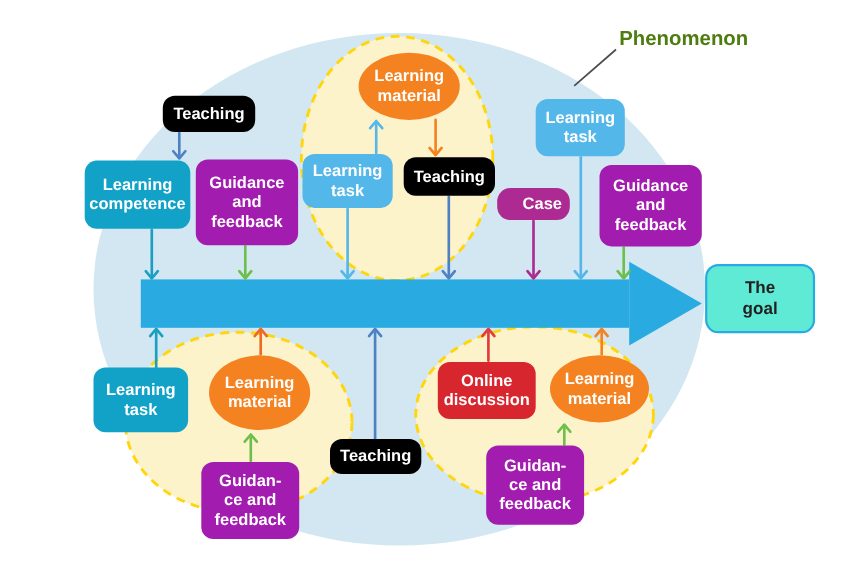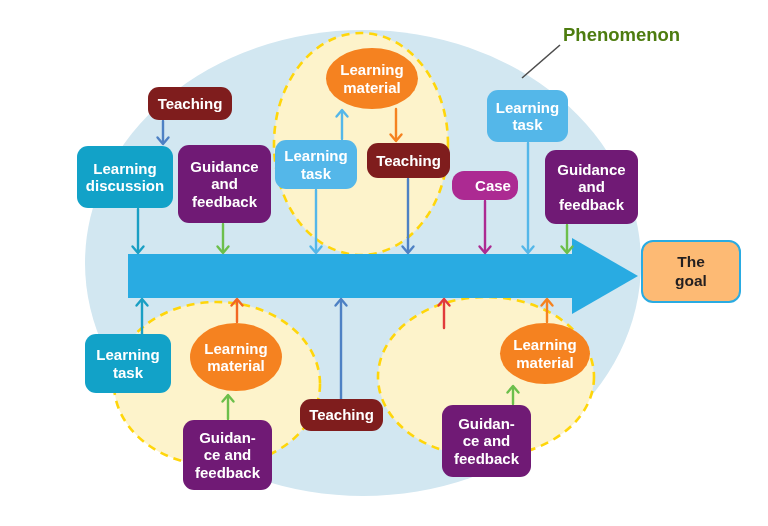--- a/index.html
+++ b/index.html
@@ -10,27 +10,27 @@
   #shapes{position:absolute;left:0;top:0;}
   .node{
     position:absolute;display:flex;flex-direction:column;justify-content:center;align-items:center;
     color:#ffffff;font-weight:bold;font-size:15px;line-height:1.16;text-align:center;
     border-radius:11px;box-sizing:border-box;
   }
   .node .ln{display:block;}
   .ellipse{border-radius:50%;}
   .teal{background:#12a2c8;}
   .lblue{background:#54b7e9;}
-  .mblue{background:#7f1d1d;text-align:center;}
-  .green{background:#701a75;}
+  .mblue{background:#000000;text-align:center;}
+  .green{background:#a21caf;}
   .orange{background:#f58220;}
   .red{background:#d8262e;}
   .purple{background:#ac2a92;padding-left:16px;}
   .white-box{
-    background:#fdba74;border:2.5px solid #29abe2;border-radius:12px;
+    background:#5eead4;border:2.5px solid #29abe2;border-radius:12px;
     color:#231f20;font-size:16px;line-height:1.2;
   }
   .band-label{
     position:absolute;left:128px;top:254px;width:444px;height:44px;
     display:flex;align-items:center;justify-content:center;
     color:#ffffff;font-size:18px;font-weight:bold;letter-spacing:.3px;
   }
   .phenomenon{
     position:absolute;left:563px;top:24px;width:150px;
     color:#4d7c0f;font-size:18.5px;font-weight:600;
@@ -132,21 +132,21 @@
 
 
   <div class="phenomenon">Phenomenon</div>
 
   <div class="node mblue" style="left:148px;top:87px;width:84px;height:33px">
     <span class="ln">Teaching</span>
   </div>
 
   <div class="node teal" style="left:77px;top:146px;width:96px;height:62px">
     <span class="ln">Learning</span>
-    <span class="ln">discussion</span>
+    <span class="ln">competence</span>
   </div>
 
   <div class="node green" style="left:178px;top:145px;width:93px;height:78px">
     <span class="ln">Guidance</span>
     <span class="ln">and</span>
     <span class="ln">feedback</span>
   </div>
 
   <div class="node orange ellipse" style="left:326px;top:48px;width:92px;height:61px">
     <span class="ln">Learning</span>
@@ -196,20 +196,24 @@
   <div class="node green" style="left:183px;top:420px;width:89px;height:70px">
     <span class="ln">Guidan-</span>
     <span class="ln">ce and</span>
     <span class="ln">feedback</span>
   </div>
 
   <div class="node mblue" style="left:300px;top:399px;width:83px;height:32px">
     <span class="ln">Teaching</span>
   </div>
 
+  <div class="node red" style="left:398px;top:329px;width:89px;height:52px">
+    <span class="ln">Online</span>
+    <span class="ln">discussion</span>
+  </div>
 
   <div class="node orange ellipse" style="left:500px;top:323px;width:90px;height:61px">
     <span class="ln">Learning</span>
     <span class="ln">material</span>
   </div>
 
   <div class="node green" style="left:442px;top:405px;width:89px;height:72px">
     <span class="ln">Guidan-</span>
     <span class="ln">ce and</span>
     <span class="ln">feedback</span>

